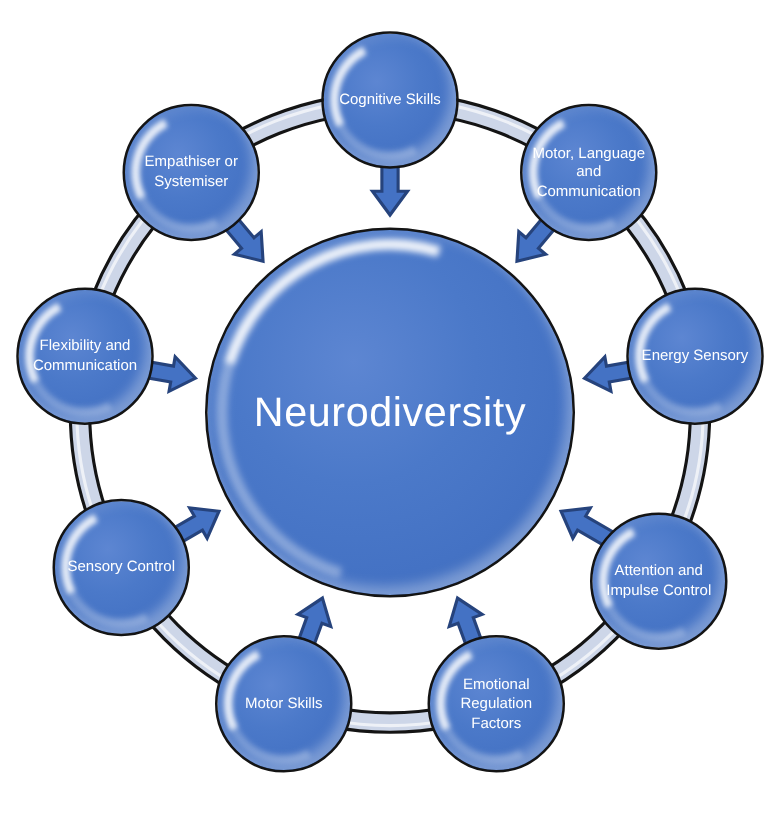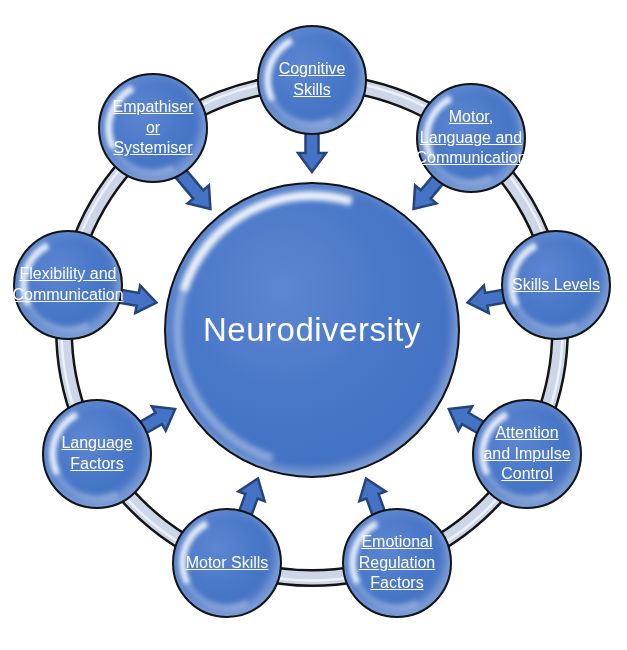--- a/index.html
+++ b/index.html
@@ -41,24 +41,23 @@
     content: "";
     position: absolute;
     inset: 5px;
     border-radius: 50%;
     border: 7px solid transparent;
     pointer-events: none;
   }
   .satellite {
     width: 110px;
     height: 110px;
-    font-size: 16px;
+    font-size: 12px;
     line-height: 1.3;
     padding: 0 6px;
-    text-decoration: underline;
   }
   .satellite::before {
     border-left-color: rgba(255,255,255,0.85);
     border-bottom-color: rgba(255,255,255,0.25);
     transform: rotate(18deg);
     filter: blur(2px);
   }
   .center-bubble {
     left: 164px;
     top: 182px;
@@ -77,26 +76,26 @@
     filter: blur(2.5px);
   }
   .label {
     position: relative;
     z-index: 2;
   }
   
   .pos-cognitive    { left: 257px; top:  25px; }
   .pos-speech       { left: 416px; top:  83px; }
   .pos-energy       { left: 501px; top: 230px; }
-  .pos-attention    { left: 472px; top: 399px; }
+  .pos-attention    { left: 472px; top: 410px; }
   .pos-emotional    { left: 342px; top: 508px; }
   .pos-motor        { left: 172px; top: 508px; justify-content: center; }
   .pos-sensory      { left:  42px; top: 399px; }
   .pos-flexibility  { left:  13px; top: 230px; }
-  .pos-empathiser   { left:  98px; top:  73px; text-align: center; }
+  .pos-empathiser   { left:  98px; top:  83px; text-align: center; }
 
   .ring-outline  { stroke: #141414; stroke-width: 18px; fill: none; }
   .ring-fill     { stroke: #cdd6e8; stroke-width: 13px; fill: none; }
   .ring-gloss    { stroke: rgba(255,255,255,0.65); stroke-width: 2.5px; fill: none; }
   .block-arrow   { fill: #4472c4; stroke: #26437c; stroke-width: 2.5px; stroke-linejoin: miter; }
 </style>
 </head>
 <body>
 
 <div class="stage">
@@ -123,33 +122,33 @@
     <polygon class="block-arrow" points="470,330 489,316 489,323.5 518,323.5 518,336.5 489,336.5 489,344" transform="rotate(230 312 330)"></polygon>
   </svg>
 
   <div class="bubble satellite pos-cognitive">
     <span class="label">Cognitive Skills</span>
   </div>
   <div class="bubble satellite pos-speech">
     <span class="label">Motor, Language and Communication</span>
   </div>
   <div class="bubble satellite pos-energy">
-    <span class="label">Skills Levels</span>
+    <span class="label">Energy Sensory</span>
   </div>
   <div class="bubble satellite pos-attention">
     <span class="label">Attention and Impulse Control</span>
   </div>
   <div class="bubble satellite pos-emotional">
     <span class="label">Emotional Regulation Factors</span>
   </div>
   <div class="bubble satellite pos-motor">
     <span class="label">Motor Skills</span>
   </div>
   <div class="bubble satellite pos-sensory">
-    <span class="label">Language Factors</span>
+    <span class="label">Sensory Control</span>
   </div>
   <div class="bubble satellite pos-flexibility">
     <span class="label">Flexibility and Communication</span>
   </div>
   <div class="bubble satellite pos-empathiser">
     <span class="label">Empathiser or Systemiser</span>
   </div>
 
 </div>
 

